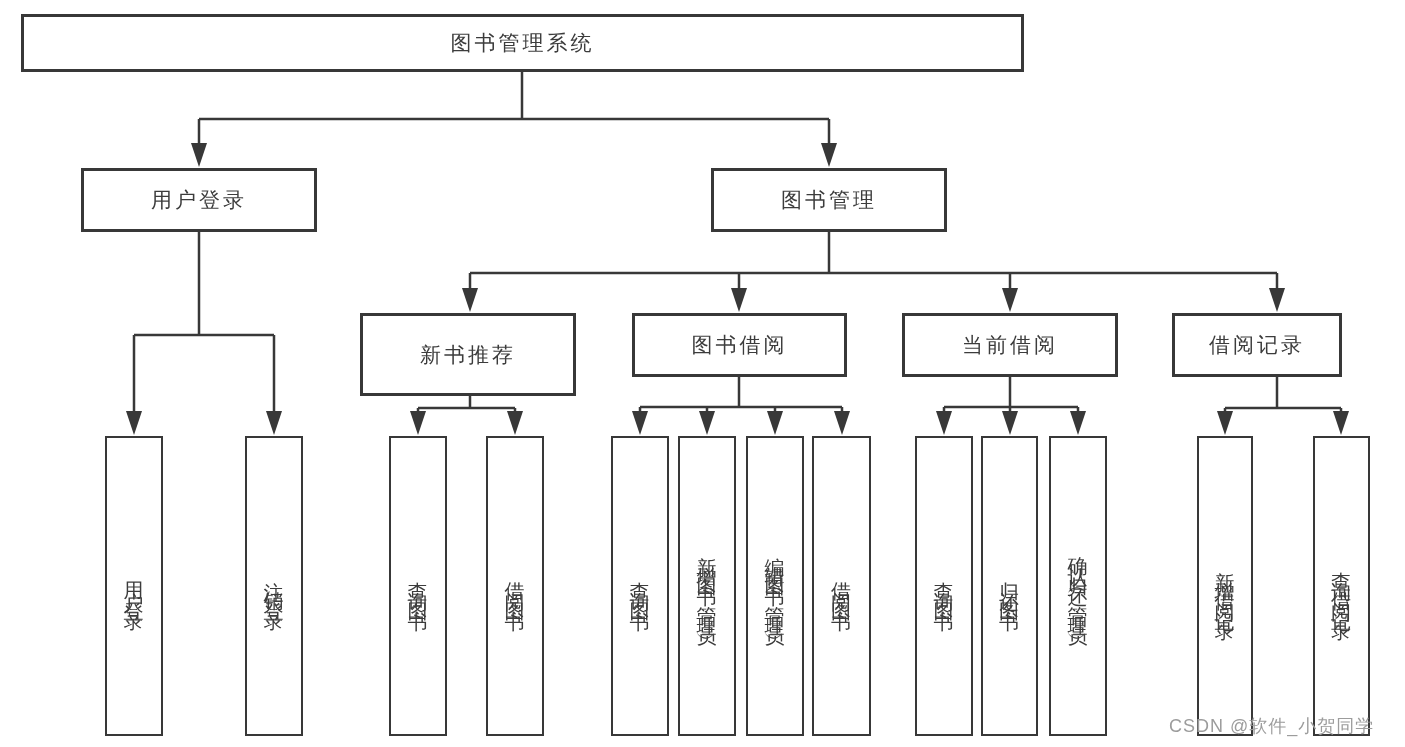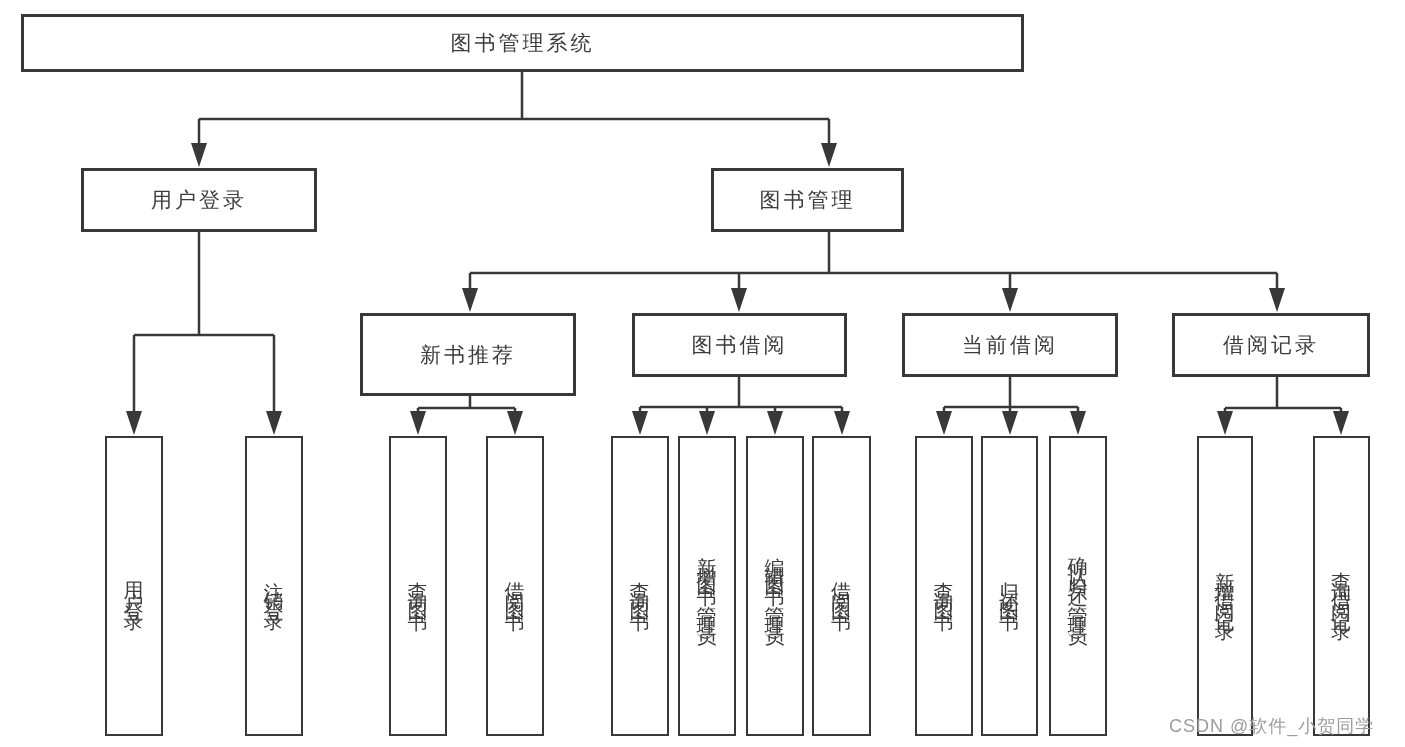--- a/index.html
+++ b/index.html
@@ -99,34 +99,34 @@
     </g>
   </svg>
 
   <div class="node" style="left:21px; top:14px; width:1003px; height:58px">
     <span class="hlabel">图书管理系统</span>
   </div>
 
   <div class="node" style="left:81px; top:168px; width:236px; height:64px">
     <span class="hlabel">用户登录</span>
   </div>
-  <div class="node" style="left:711px; top:168px; width:193px; height:64px">
+  <div class="node" style="left:711px; top:168px; width:236px; height:64px">
     <span class="hlabel">图书管理</span>
   </div>
 
   <div class="node" style="left:360px; top:313px; width:216px; height:83px">
     <span class="hlabel">新书推荐</span>
   </div>
   <div class="node" style="left:902px; top:313px; width:216px; height:64px">
     <span class="hlabel">当前借阅</span>
   </div>
   <div class="node" style="left:632px; top:313px; width:215px; height:64px">
     <span class="hlabel">图书借阅</span>
   </div>
-  <div class="node" style="left:1172px; top:313px; width:198px; height:64px">
+  <div class="node" style="left:1172px; top:313px; width:170px; height:64px">
     <span class="hlabel">借阅记录</span>
   </div>
 
   <div class="node leaf" style="left:105px; top:436px; width:58px; height:300px">
     <span class="vlabel">用户登录</span>
   </div>
   <div class="node leaf" style="left:245px; top:436px; width:58px; height:300px">
     <span class="vlabel">注销登录</span>
   </div>
 

